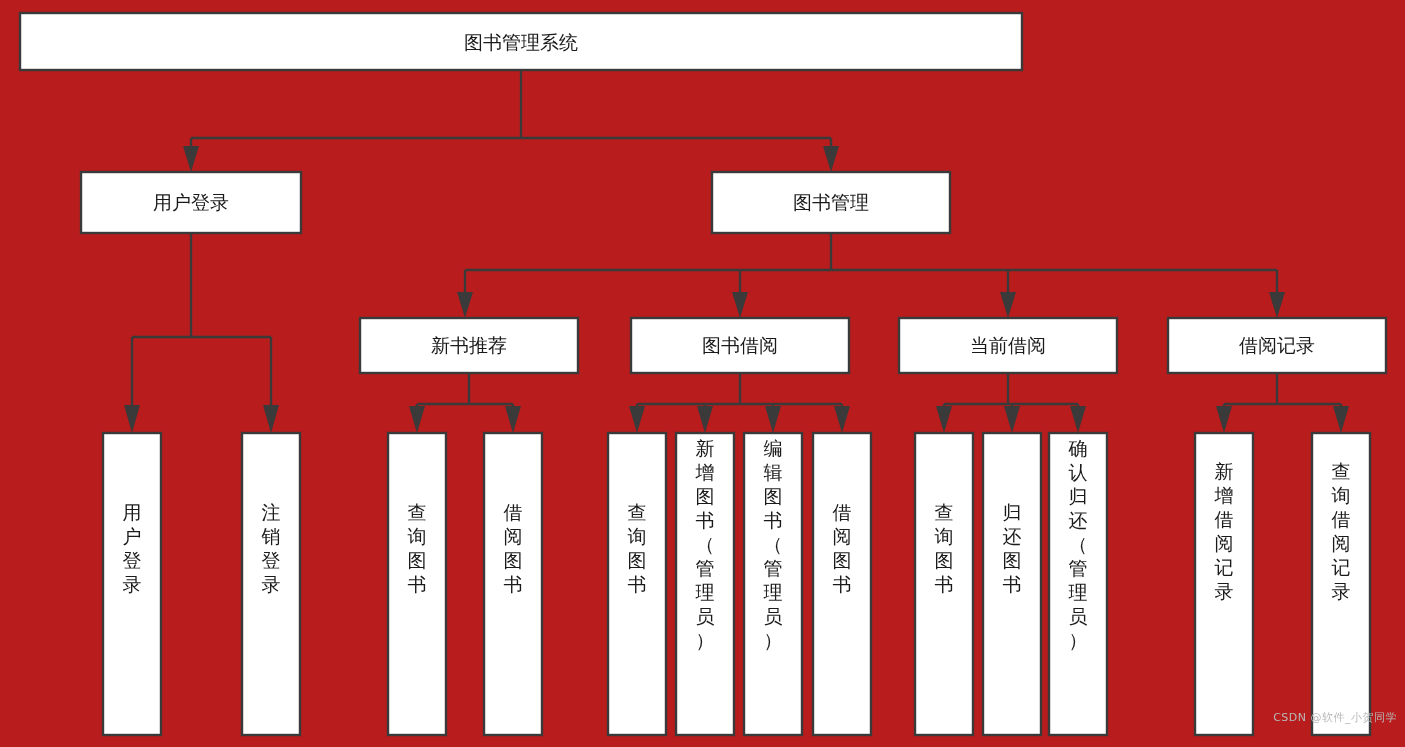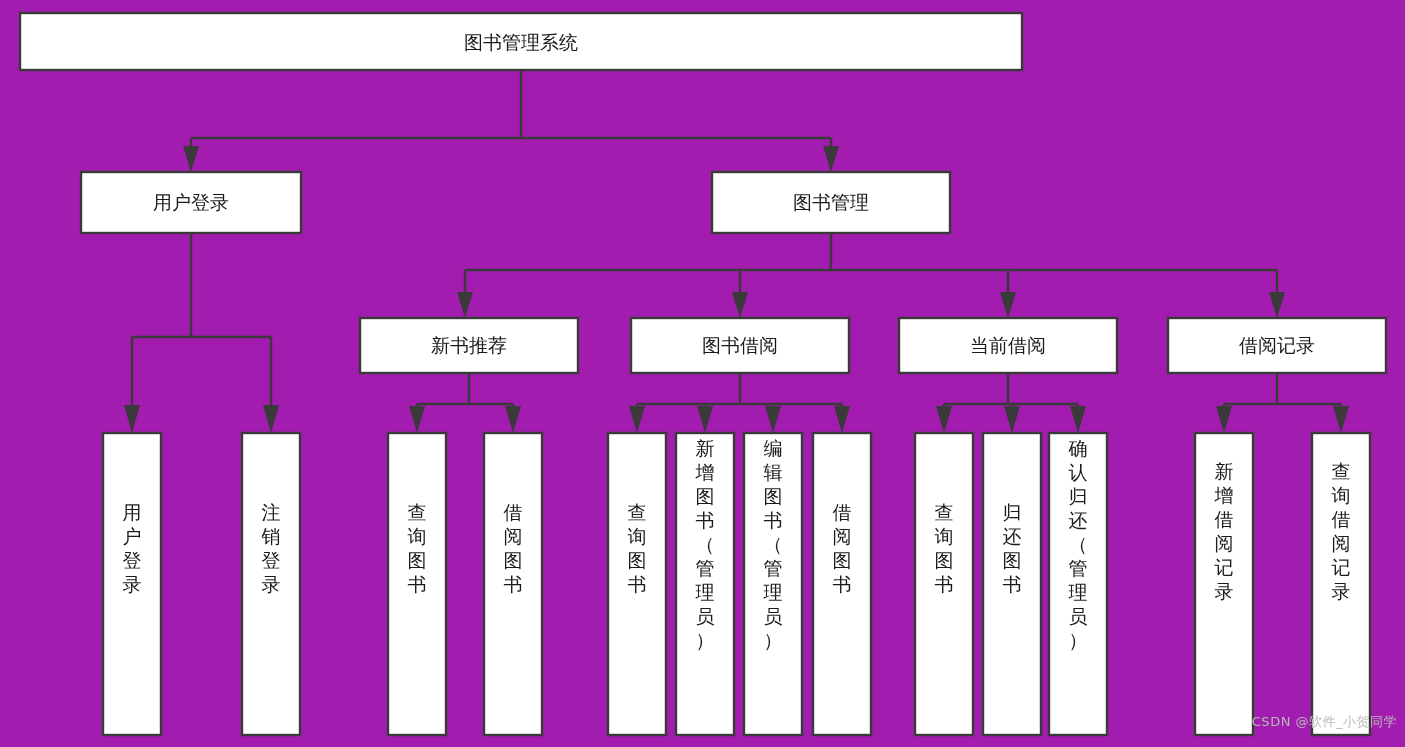--- a/index.html
+++ b/index.html
@@ -10,21 +10,21 @@
   body {
     width: 1405px;
     height: 747px;
     font-family: "DejaVu Sans", "Liberation Sans", sans-serif;
     overflow: hidden;
   }
   #diagram-root {
     position: relative;
     width: 1405px;
     height: 747px;
-    background: #a21caf;
+    background: #b91c1c;
   }
   svg#flow-svg {
     position: absolute;
     top: 0;
     left: 0;
     width: 1405px;
     height: 747px;
     display: block;
   }
   .node-box {
@@ -50,23 +50,23 @@
     stroke-width: 2.4;
     fill: none;
   }
   .conn-arrow {
     fill: #3a3a3a;
     stroke: none;
   }
   .watermark-text {
     position: absolute;
     right: 8px;
-    bottom: 16px;
-    font-family: "DejaVu Sans", "Liberation Sans", sans-serif;
-    font-size: 13px;
+    bottom: 22px;
+    font-family: "DejaVu Sans", "Liberation Sans", sans-serif;
+    font-size: 11px;
     color: #b9b9b9;
     letter-spacing: 0.5px;
     white-space: nowrap;
     user-select: none;
   }
 </style>
 </head>
 <body>
 
 <div id="diagram-root">

